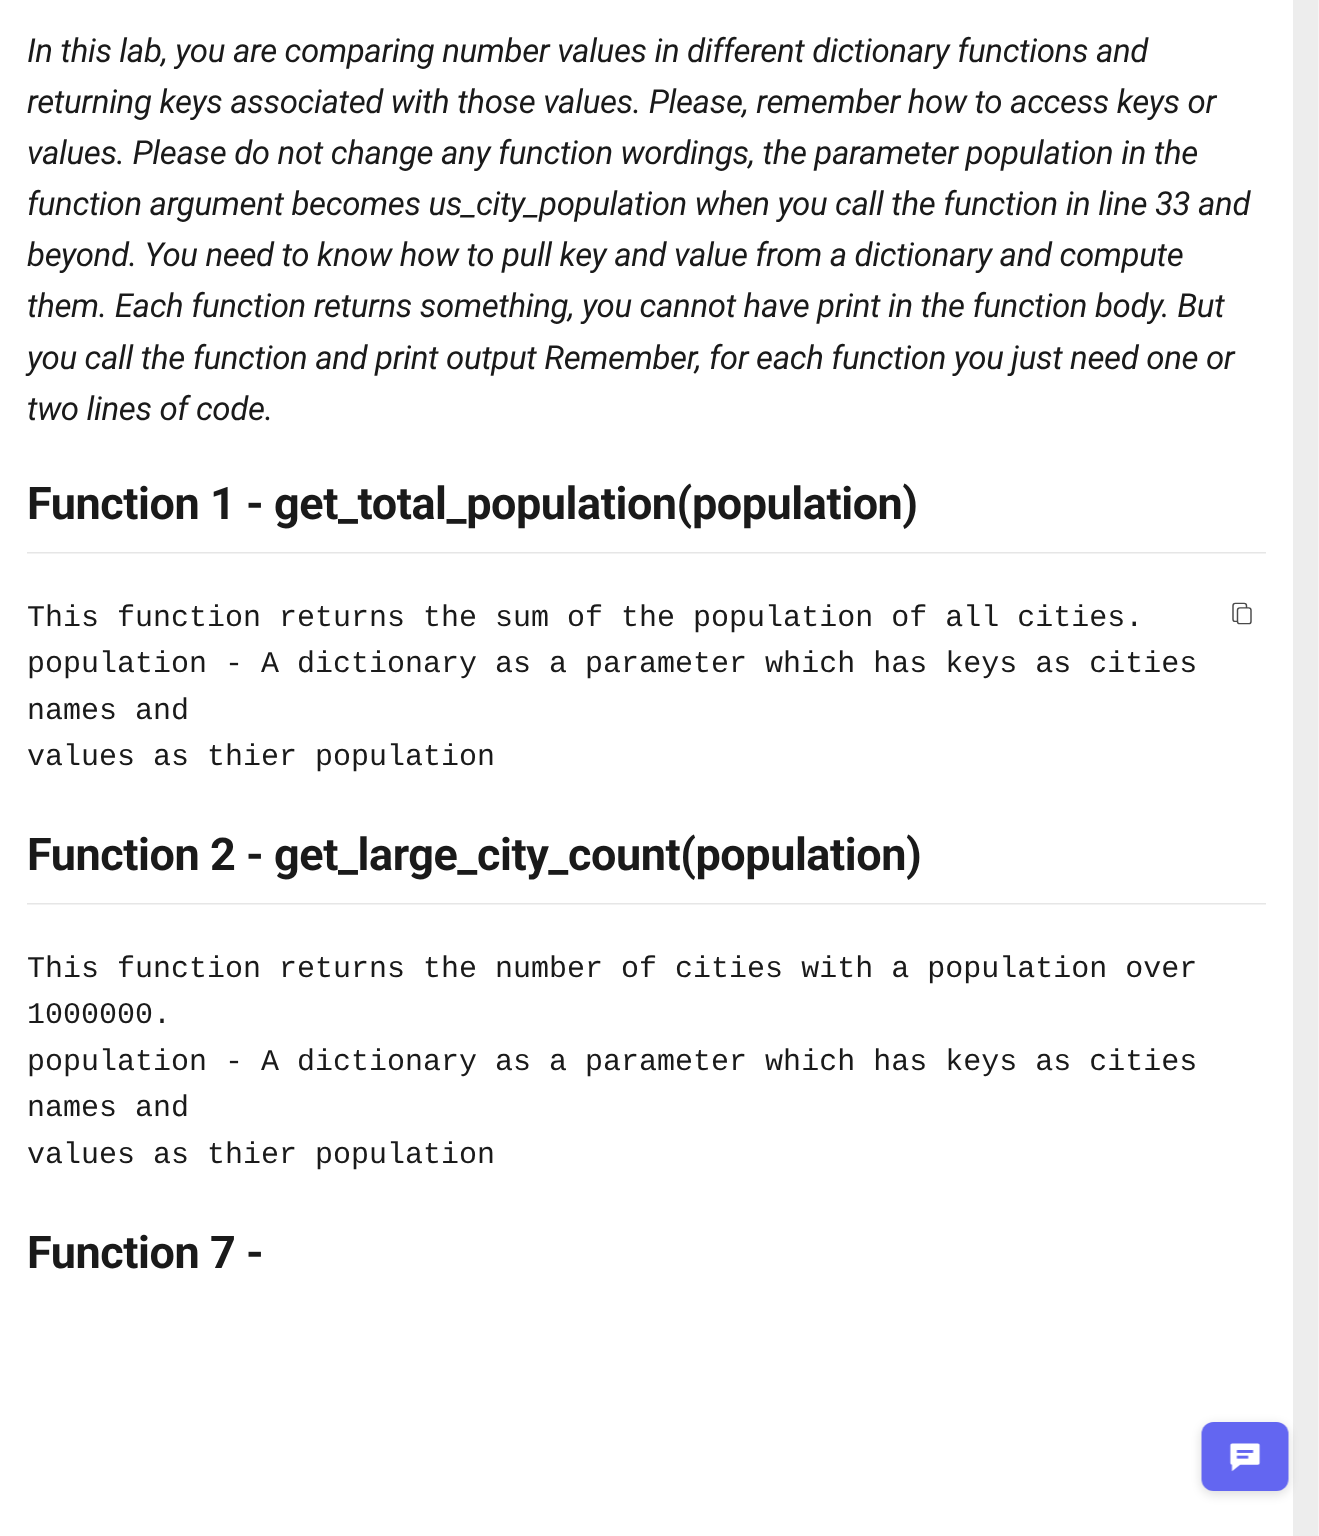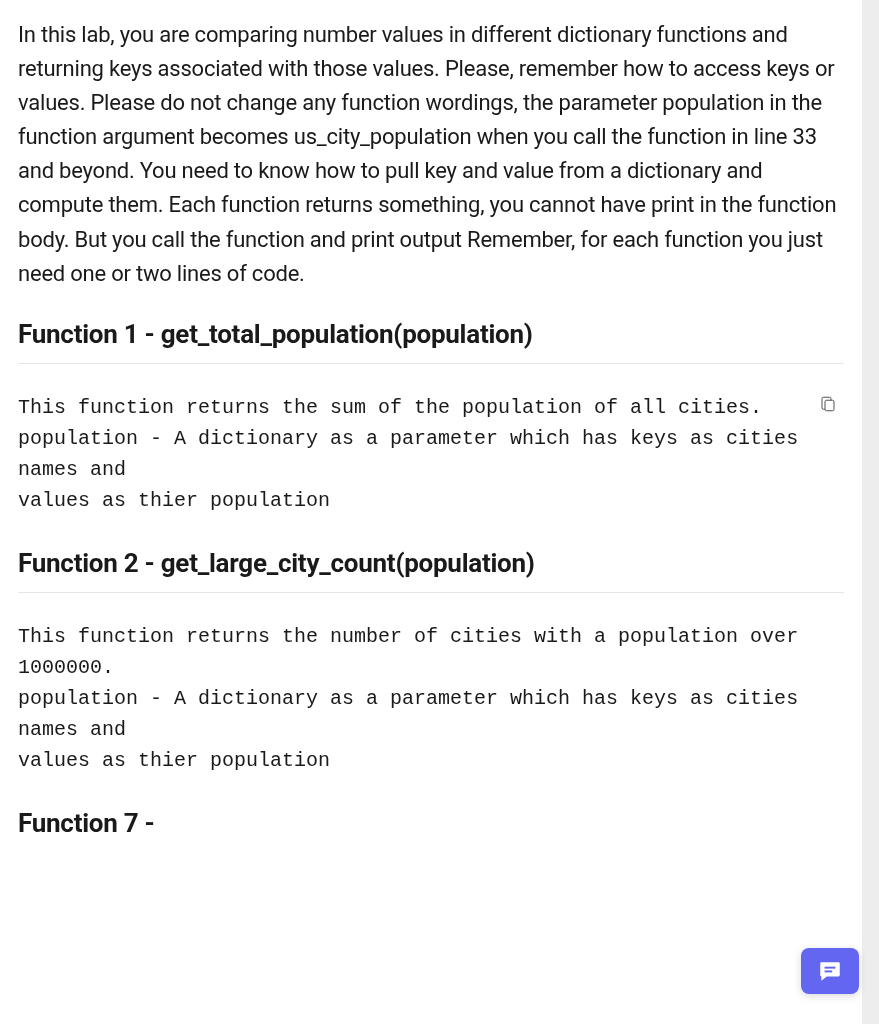--- a/index.html
+++ b/index.html
@@ -30,23 +30,24 @@
       width: 17px;
       height: 1024px;
       background: #ededed;
     }
     .intro-text {
       font-size: 22px;
       line-height: 1.55;
       color: #1a1a1a;
       margin-bottom: 28px;
       letter-spacing: -0.01em;
+      font-style: italic;
     }
     .section-heading {
-      font-size: 26px;
+      font-size: 30px;
       font-weight: 700;
       color: #1a1a1a;
       padding-bottom: 14px;
       border-bottom: 1px solid #e6e6e6;
       margin-bottom: 28px;
       letter-spacing: -0.01em;
     }
     .code-block {
       position: relative;
       font-family: Liberation Mono, monospace;

